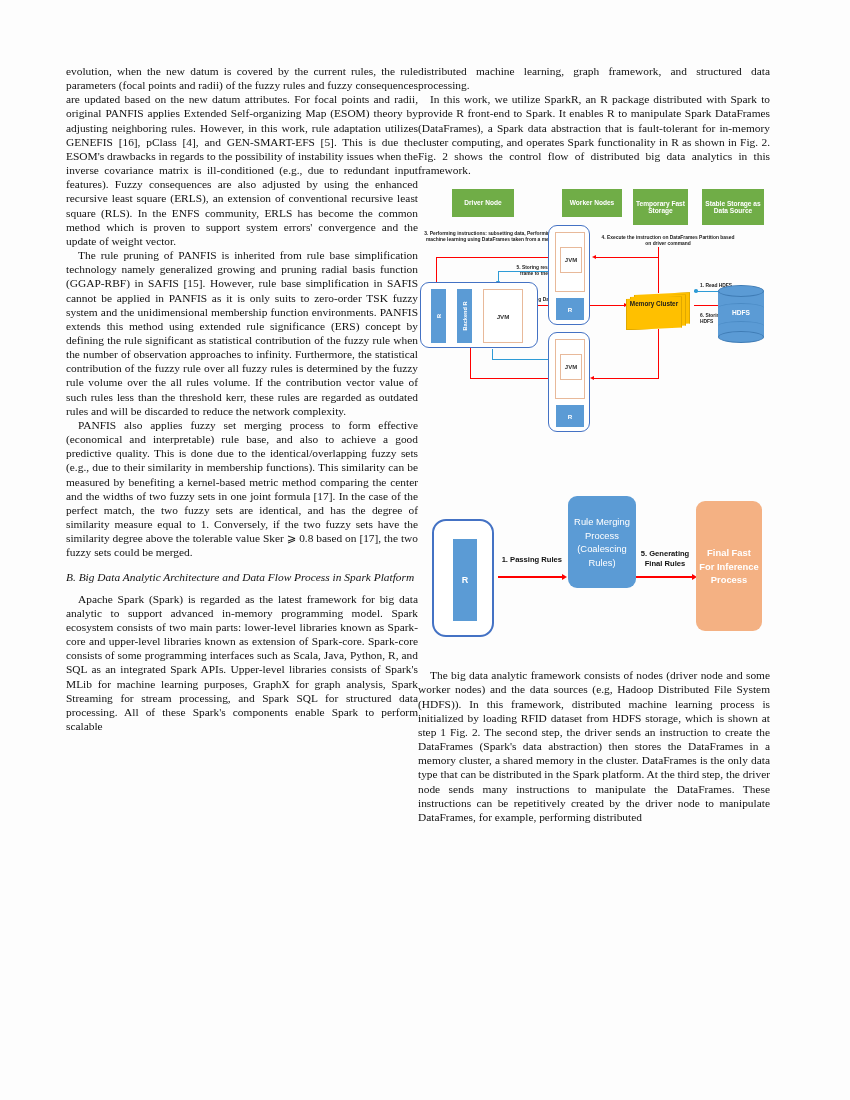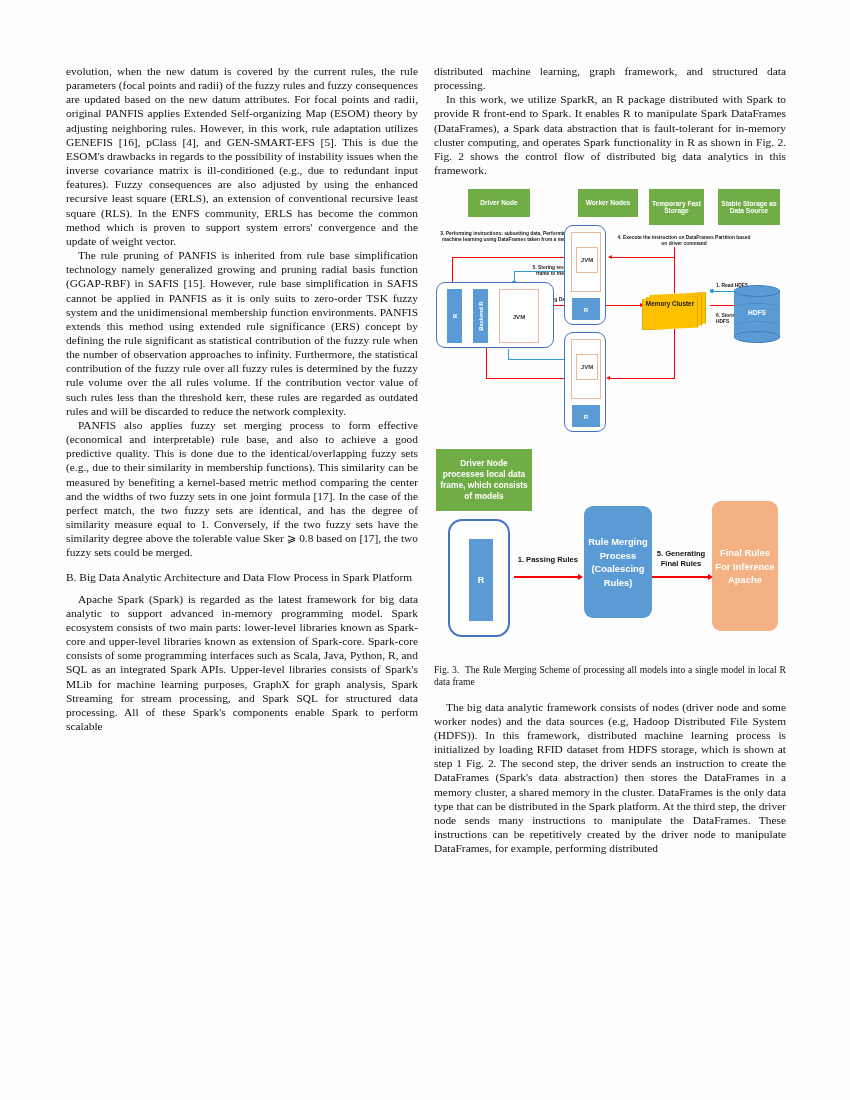--- a/index.html
+++ b/index.html
@@ -21,21 +21,21 @@
     background: #fdfdfd;
   }
 
   .columns {
     position: absolute;
     left: 66px;
     top: 64px;
     width: 730px;
     height: 960px;
     display: flex;
-    gap: 16px;
+    gap: 0;
   }
   .col {
     width: 352px;
     flex: 0 0 352px;
   }
 
   p.body {
     margin: 0;
     text-align: justify;
     text-justify: inter-word;
@@ -43,20 +43,21 @@
     line-height: 14.15px;
     hyphens: none;
     text-indent: 0;
   }
   p.body.indent { text-indent: 12px; }
 
   h4.subhead {
     margin: 11px 0 7px 0;
     font-size: 11.4px;
     line-height: 14.15px;
+    font-style: italic;
     font-weight: normal;
     text-align: left;
   }
 
   .figcap {
     font-size: 9.6px;
     line-height: 12.2px;
     text-align: justify;
     margin: 7px 0 0 0;
   }
@@ -294,30 +295,30 @@
   }
   .f3-rnode .rlab {
     position: absolute;
     left: 0; top: 54px; width: 62px;
     text-align: center;
     color: #ffffff; font-size: 9px; font-weight: 600;
     z-index: 4;
   }
   .f3-merge {
     position: absolute;
-    left: 150px; top: 57px;
-    width: 68px; height: 112px;
+    left: 150px; top: 47px;
+    width: 68px; height: 92px;
     background: #5b9bd5;
     border-radius: 9px;
     color: #ffffff;
     font-size: 9.4px;
     line-height: 13.5px;
     display: flex; align-items: center; justify-content: center;
     text-align: center;
-    font-weight: 700;
+    font-weight: 400;
     padding: 3px;
   }
   .f3-final {
     position: absolute;
     left: 278px; top: 52px;
     width: 66px; height: 130px;
     background: #f4b183;
     border-radius: 9px;
     color: #ffffff;
     font-size: 9.4px;
@@ -464,38 +465,36 @@
           <div class="bot-c"></div>
           <div class="band b1"></div>
           <div class="band b2"></div>
           <div class="top-c"></div>
           <div class="clabel">HDFS</div>
         </div>
       </div>
 
 
       <div class="fig3">
-        <div class="f3-green">Driver Node processes local data frame, which consists of models</div>
 
         <div class="f3-rnode">
           <div class="inner"></div>
           <div class="rlab">R</div>
         </div>
 
         <div class="f3-lab f3-l1">1. Passing Rules</div>
         <div class="f3-line f3-a1"></div>
         <div class="f3-arrowhead f3-ah1"></div>
 
         <div class="f3-merge">Rule Merging Process (Coalescing Rules)</div>
 
         <div class="f3-lab f3-l2">5. Generating Final Rules</div>
         <div class="f3-line f3-a2"></div>
         <div class="f3-arrowhead f3-ah2"></div>
 
-        <div class="f3-final">Final Rules For Inference Apache</div>
+        <div class="f3-final">Final Fast For Inference Process</div>
       </div>
 
-      <p class="figcap"><span class="lbl">Fig. 3.</span>&nbsp;&nbsp;<span>The Rule Merging Scheme of processing all models into a single model in local R data frame</span></p>
 
       <p class="body indent" style="margin-top:11px;">The big data analytic framework consists of nodes (driver node and some worker nodes) and the data sources (e.g, Hadoop Distributed File System (HDFS)). In this framework, distributed machine learning process is initialized by loading RFID dataset from HDFS storage, which is shown at step 1 Fig. 2. The second step, the driver sends an instruction to create the DataFrames (Spark's data abstraction) then stores the DataFrames in a memory cluster, a shared memory in the cluster. DataFrames is the only data type that can be distributed in the Spark platform. At the third step, the driver node sends many instructions to manipulate the DataFrames. These instructions can be repetitively created by the driver node to manipulate DataFrames, for example, performing distributed</p>
     </div>
   </div>
 </div>
 
 </body></html>

